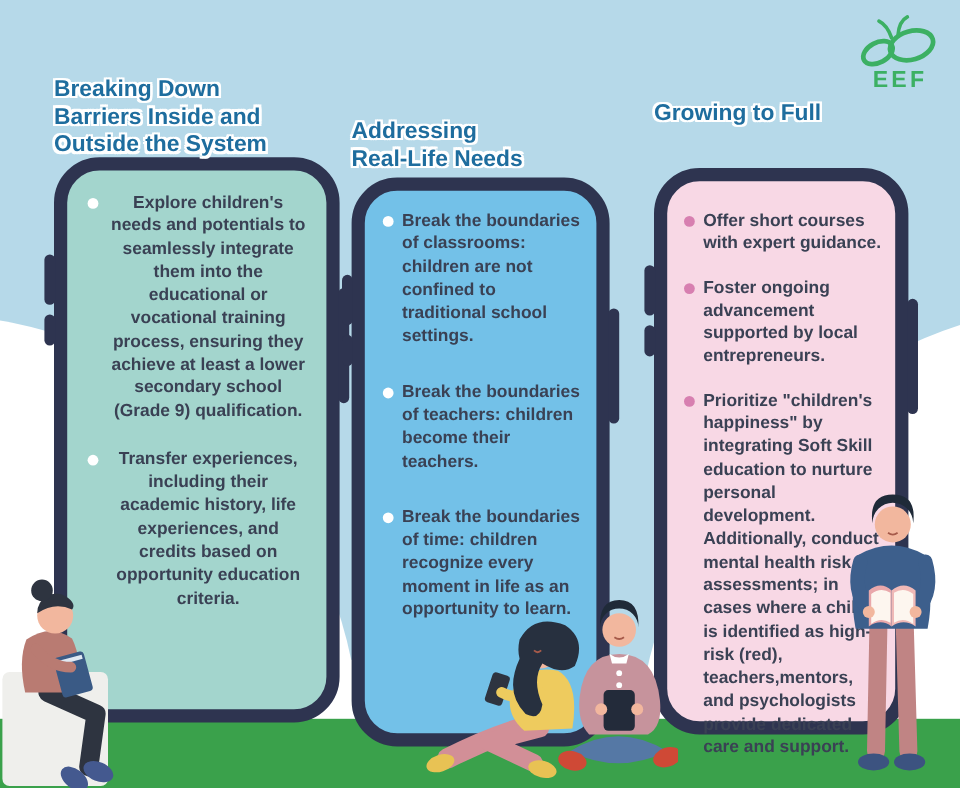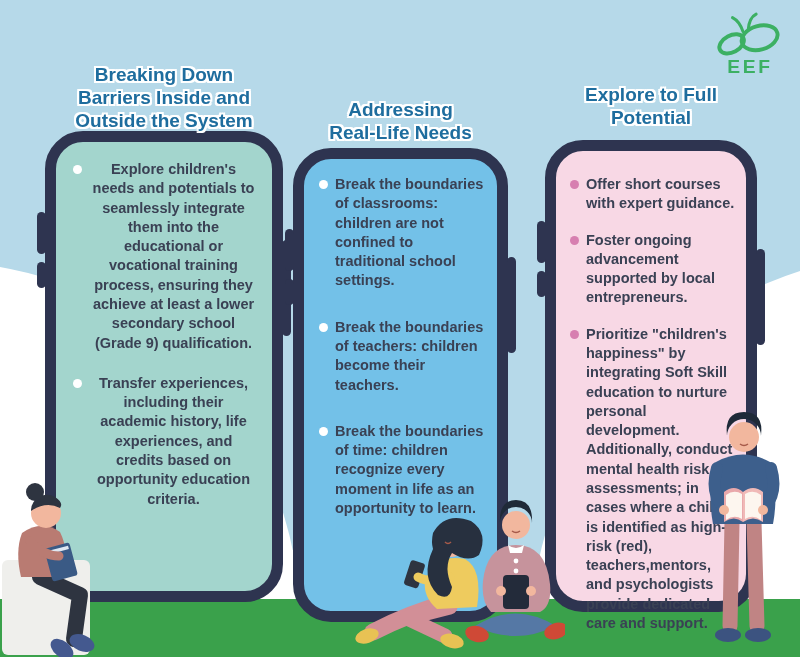--- a/index.html
+++ b/index.html
@@ -10,21 +10,21 @@
   .cloud{position:absolute;background:#ffffff;border-radius:50%;}
   .cloud-left{left:-420px;top:262px;width:720px;height:720px;}
   .cloud-right{left:530px;top:252px;width:780px;height:780px;}
   .cloud-mid1{left:120px;top:548px;width:300px;height:300px;}
   .cloud-mid2{left:413px;top:570px;width:240px;height:240px;}
 
   
   .grass{position:absolute;left:0;top:599px;width:800px;height:58px;background:#3aa14b;z-index:3;}
 
   
-  .col-header{position:absolute;z-index:5;text-align:center;font-weight:bold;
+  .col-header{position:absolute;z-index:5;font-weight:bold;
     font-size:19px;line-height:1.2;color:#1e6d9e;
     text-shadow:-2px -2px 0 #fff,2px -2px 0 #fff,-2px 2px 0 #fff,2px 2px 0 #fff,
       0 -2px 0 #fff,0 2px 0 #fff,-2px 0 0 #fff,2px 0 0 #fff;}
   .header-1{left:45px;top:64px;width:238px;}
   .header-2{left:293px;top:99px;width:215px;}
   .header-3{left:545px;top:84px;width:212px;}
 
   
   .phone{position:absolute;z-index:4;box-sizing:border-box;
     border:11px solid #2e3450;border-radius:38px;}
@@ -84,22 +84,21 @@
   <div class="col-header header-1">
     <div>Breaking Down</div>
     <div>Barriers Inside and</div>
     <div>Outside the System</div>
   </div>
   <div class="col-header header-2">
     <div>Addressing</div>
     <div>Real-Life Needs</div>
   </div>
   <div class="col-header header-3">
-    <div>Explore to Full</div>
-    <div>Potential</div>
+    <div>Growing to Full</div>
   </div>
 
   <div class="phone phone-1">
     <div class="side-btn btn-l1"></div>
     <div class="side-btn btn-l2"></div>
     <div class="side-btn btn-r1"></div>
     <div class="phone-content">
       <div class="bullet">
         <span class="dot dot-white"></span>
         <span>Explore children's needs and potentials to seamlessly integrate them into the educational or vocational training process, ensuring they achieve at least a lower secondary school (Grade 9) qualification.</span>

